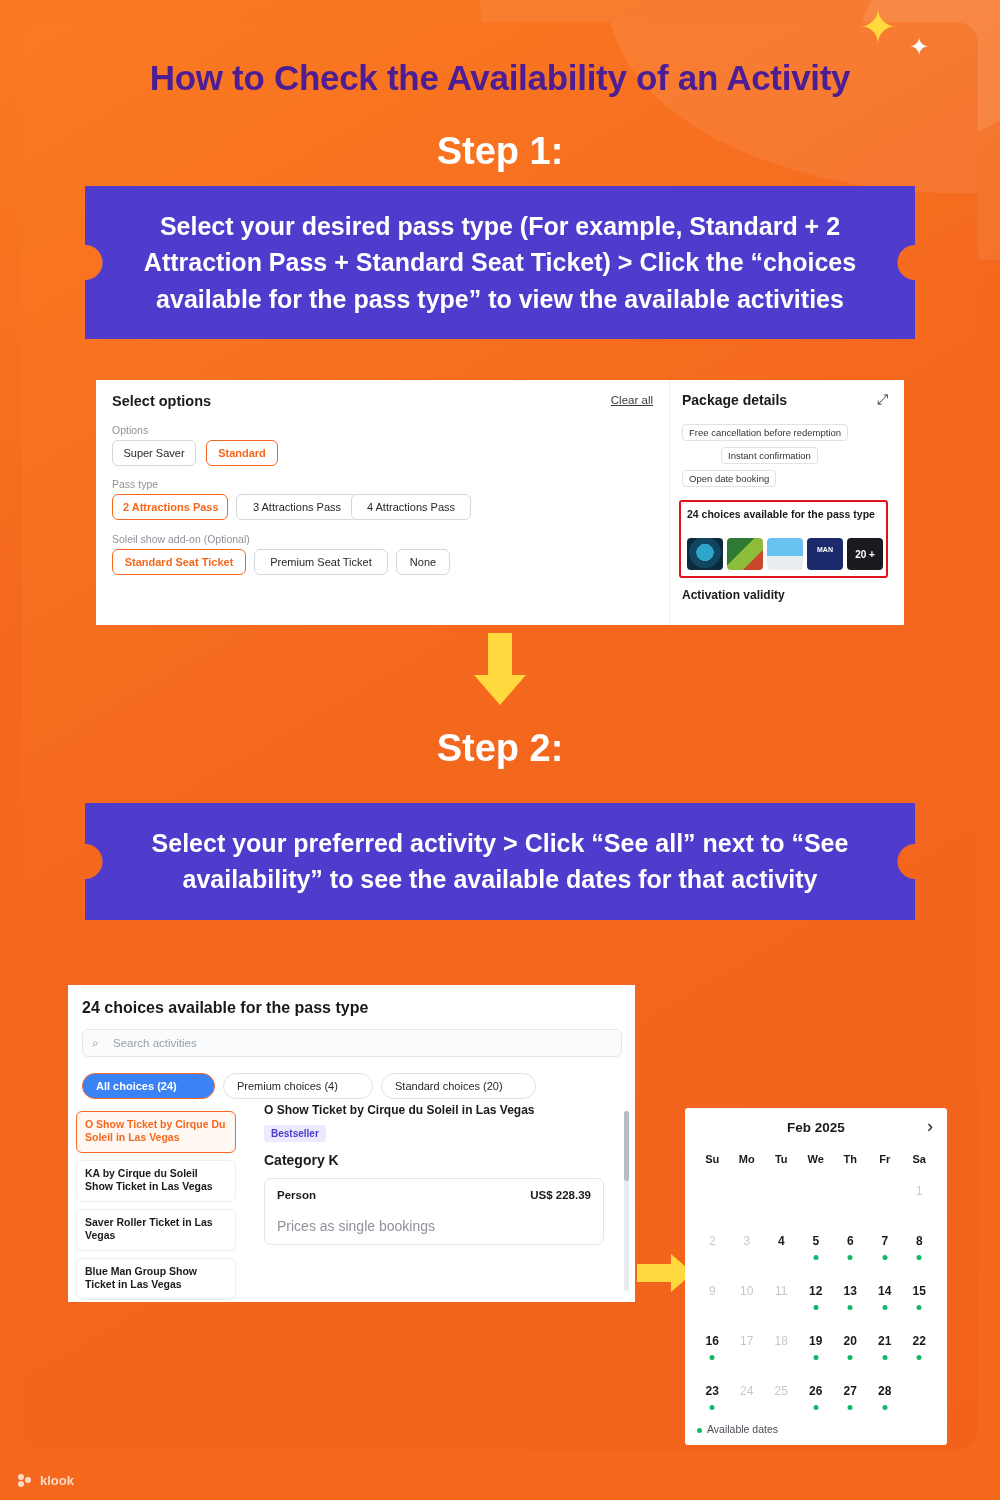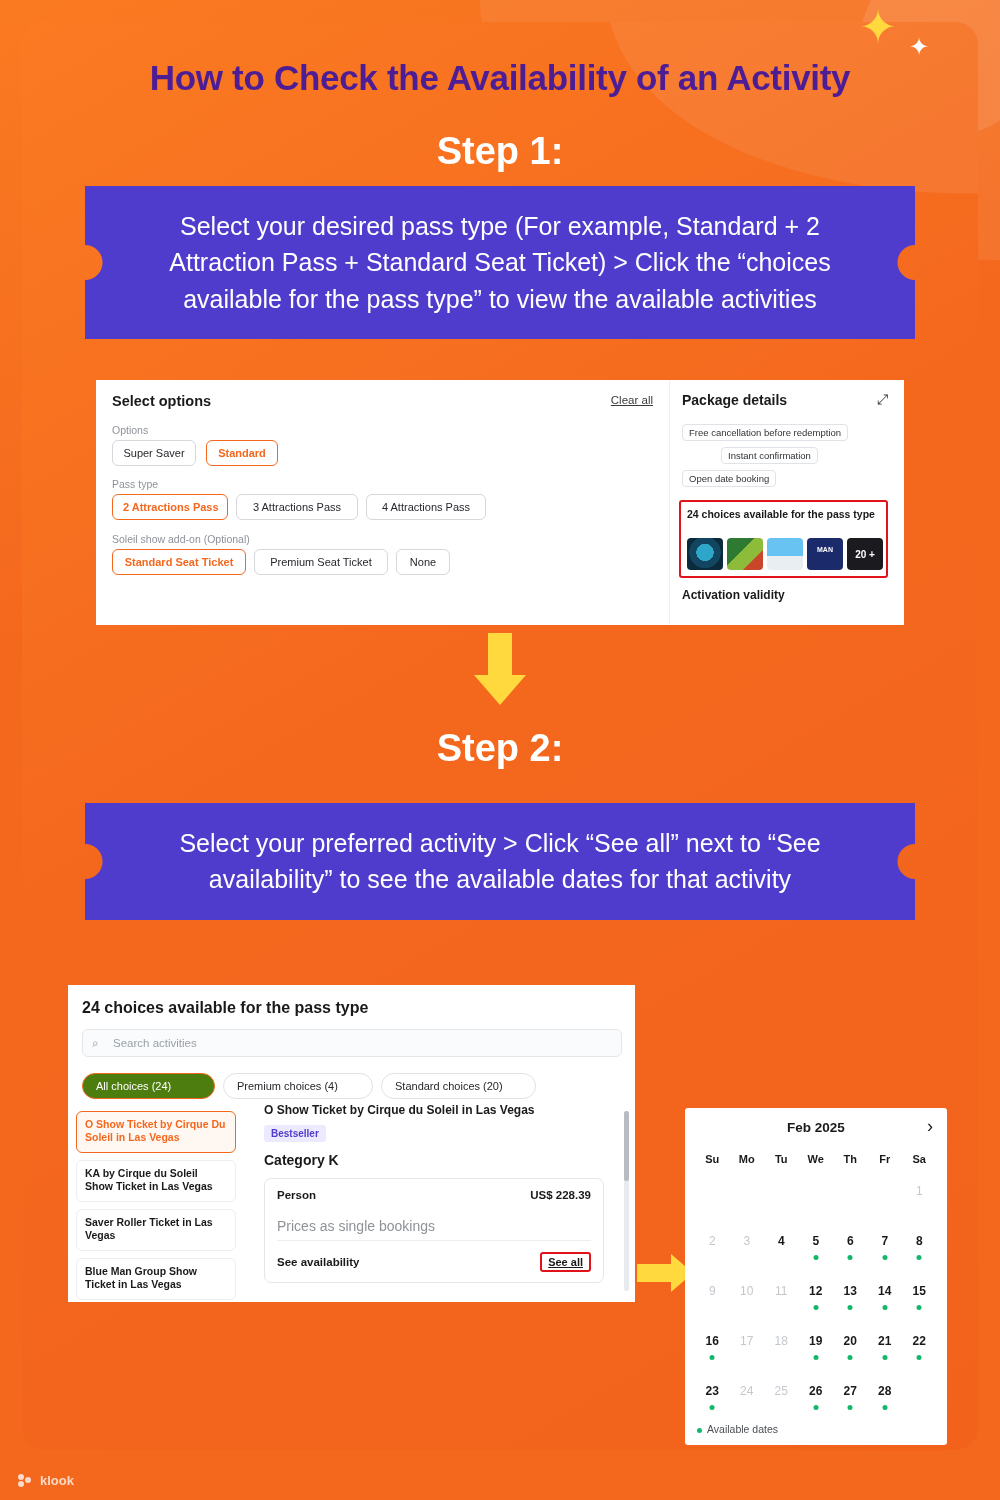--- a/index.html
+++ b/index.html
@@ -55,21 +55,21 @@
   }
   #step1-heading { top: 130px; }
   #step2-heading { top: 727px; }
 
   
   .ticket {
     position: absolute;
     background: #4f3ccc;
     color: #ffffff;
     text-align: center;
-    font-size: 25px; font-weight: normal; line-height: 1.45;
+    font-size: 25px; font-weight: bold; line-height: 1.45;
     padding: 22px 40px;
   }
   .ticket::before, .ticket::after {
     content: ""; position: absolute; top: 0; width: 18px; height: 100%;
     background:
       radial-gradient(circle at 0 0, transparent 0 17px, #4f3ccc 17px) ;
   }
   .ticket::before { left: -18px;
     background: radial-gradient(circle at 0% 50%, transparent 0 17px, #4f3ccc 18px);
   }
@@ -149,21 +149,21 @@
     position: absolute; left: 14px; top: 44px; width: 540px; height: 28px;
     border: 1px solid #e4e7ea; border-radius: 6px; background: #fafbfc;
   }
   .search-bar .mag { position: absolute; left: 9px; top: 6px; width: 14px; height: 14px; color: #9aa0a6; font-size: 12px; }
   .search-bar .ph { position: absolute; left: 30px; top: 7px; font-size: 11.5px; color: #9aa0a6; }
   .filter {
     position: absolute; top: 88px; height: 26px; line-height: 24px;
     border: 1px solid #dfe2e6; border-radius: 13px; background: #fff;
     font-size: 11px; color: #26282c; padding: 0 13px; white-space: nowrap;
   }
-  .filter.sel { background: #4d7c0f; border-color: #f4681e; color: #fff; font-weight: normal; }
+  .filter.sel { background: #3b82f6; border-color: #f4681e; color: #fff; font-weight: bold; }
   .list-col { position: absolute; left: 8px; top: 126px; width: 160px; }
   .list-item {
     height: 42px; border: 1px solid #eceff2; border-radius: 6px; margin-bottom: 7px;
     padding: 6px 8px; font-size: 10.5px; font-weight: bold; color: #1a1a1a; line-height: 1.25;
     background: #fff;
   }
   .list-item.sel { border-color: #f4681e; color: #f4681e; background: #fff7f2; }
   .detail-col { position: absolute; left: 196px; top: 118px; width: 340px; }
   .det-head { font-size: 12px; font-weight: bold; color: #1a1a1a; }
   .badge-bestseller {
@@ -231,21 +231,21 @@
     <div class="s1-title">Select options</div>
     <div class="clear-all">Clear all</div>
 
     <div class="s1-label" style="left:16px; top:44px;">Options</div>
     <div class="chip" style="left:16px; top:60px; width:84px;">Super Saver</div>
     <div class="chip sel" style="left:110px; top:60px; width:72px;">Standard</div>
 
     <div class="s1-label" style="left:16px; top:98px;">Pass type</div>
     <div class="chip sel" style="left:16px; top:114px; width:116px;">2 Attractions Pass</div>
     <div class="chip" style="left:140px; top:114px; width:122px;">3 Attractions Pass</div>
-    <div class="chip" style="left:270px; top:114px; width:120px;">4 Attractions Pass</div>
+    <div class="chip" style="left:255px; top:114px; width:120px;">4 Attractions Pass</div>
 
     <div class="s1-label" style="left:16px; top:153px;">Soleil show add-on (Optional)</div>
     <div class="chip sel" style="left:16px; top:169px; width:134px;">Standard Seat Ticket</div>
     <div class="chip" style="left:158px; top:169px; width:134px;">Premium Seat Ticket</div>
     <div class="chip" style="left:300px; top:169px; width:54px;">None</div>
   </div>
 
   <div class="s1-right">
     <div class="pkg-title">Package details</div>
     <div class="expand-icon">⤢</div>
@@ -297,24 +297,20 @@
   <div class="detail-col">
     <div class="det-head">O Show Ticket by Cirque du Soleil in Las Vegas</div>
     <div class="badge-bestseller">Bestseller</div>
     <div class="cat-k">Category K</div>
     <div class="price-card">
       <div class="price-row">
         <span>Person</span>
         <span>US$ 228.39</span>
       </div>
       <div class="price-sub">Prices as single bookings</div>
-      <div class="avail-row">
-        <span>See availability</span>
-        <span class="see-all">See all</span>
-      </div>
     </div>
   </div>
 
   <div class="scrollbar">
       <div class="thumbb"></div>
     </div>
 </div>
 
 <div class="arrow-right">
   <div class="shaft"></div>

